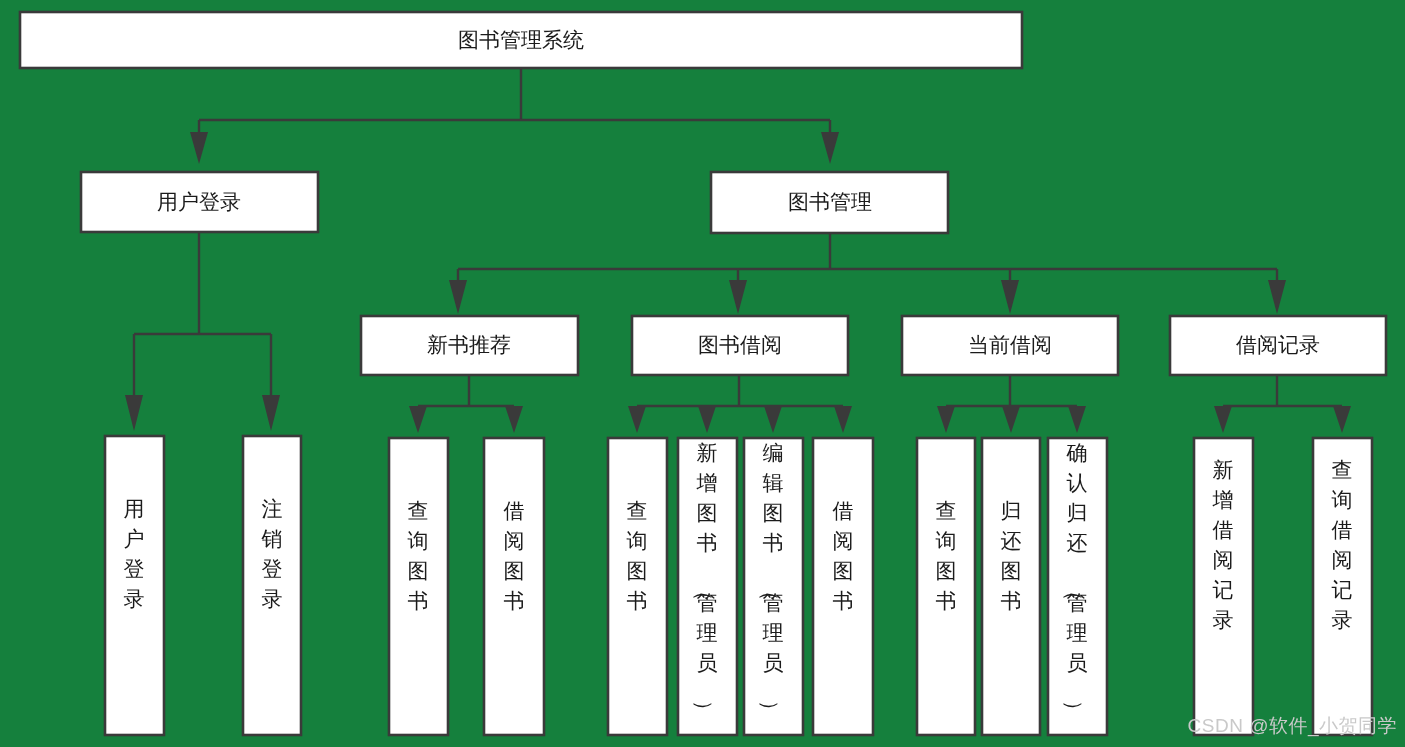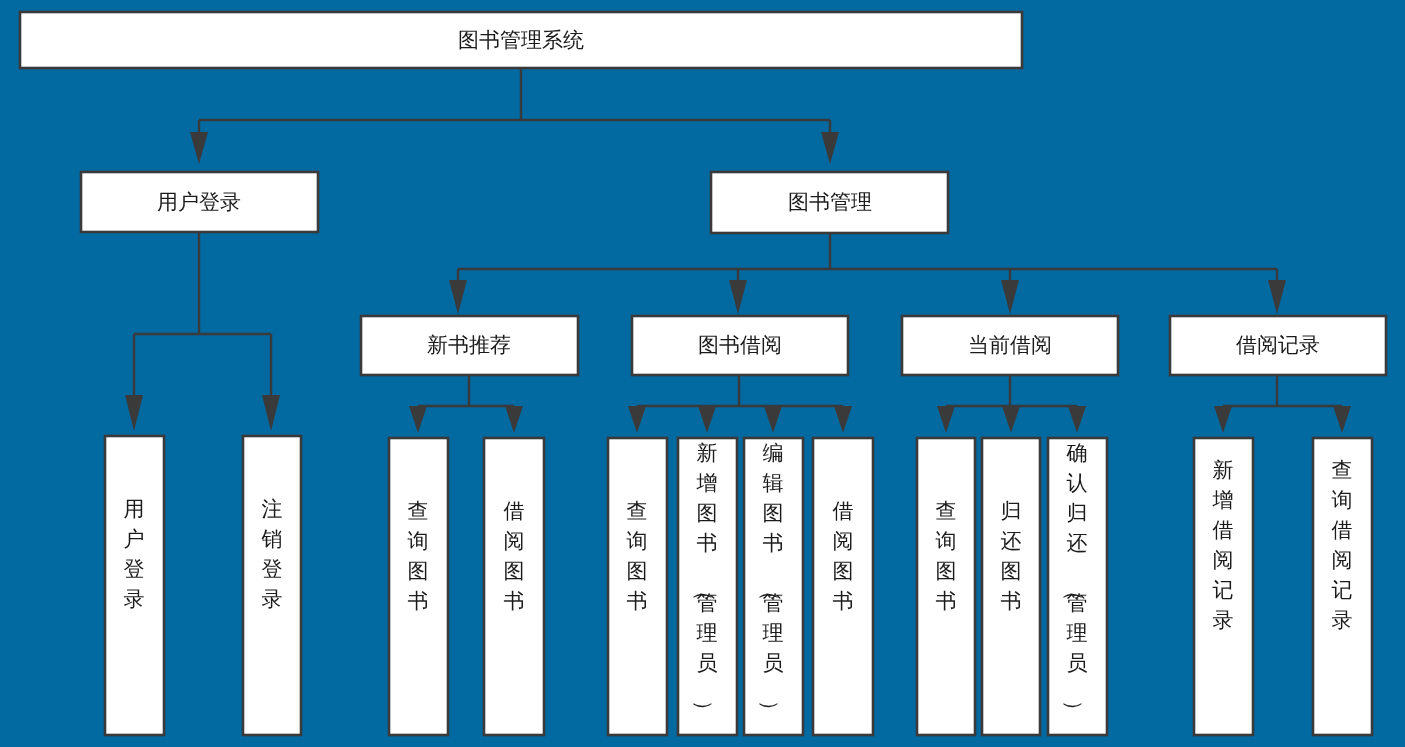--- a/index.html
+++ b/index.html
@@ -7,21 +7,21 @@
     padding: 0;
     background: #ffffff;
   }
   body {
     font-family: "Liberation Sans", "DejaVu Sans", sans-serif;
   }
   #diagram-root {
     position: relative;
     width: 1405px;
     height: 747px;
-    background: #0369a1;
+    background: #15803d;
     overflow: hidden;
   }
   svg#diagram-svg {
     position: absolute;
     left: 0;
     top: 0;
     width: 1405px;
     height: 747px;
     display: block;
   }
@@ -243,13 +243,14 @@
       <text class="node-label-v" x="1223" y="477"><tspan x="1223" dy="0">新</tspan><tspan x="1223" dy="30">增</tspan><tspan x="1223" dy="30">借</tspan><tspan x="1223" dy="30">阅</tspan><tspan x="1223" dy="30">记</tspan><tspan x="1223" dy="30">录</tspan></text>
     </g>
 
     <g>
       <rect class="node-box" x="1313" y="438" width="59" height="297"></rect>
       <text class="node-label-v" x="1342" y="477"><tspan x="1342" dy="0">查</tspan><tspan x="1342" dy="30">询</tspan><tspan x="1342" dy="30">借</tspan><tspan x="1342" dy="30">阅</tspan><tspan x="1342" dy="30">记</tspan><tspan x="1342" dy="30">录</tspan></text>
     </g>
 
   </svg>
 
+  <div class="watermark">CSDN @软件_小贺同学</div>
 </div>
 
 </body></html>

